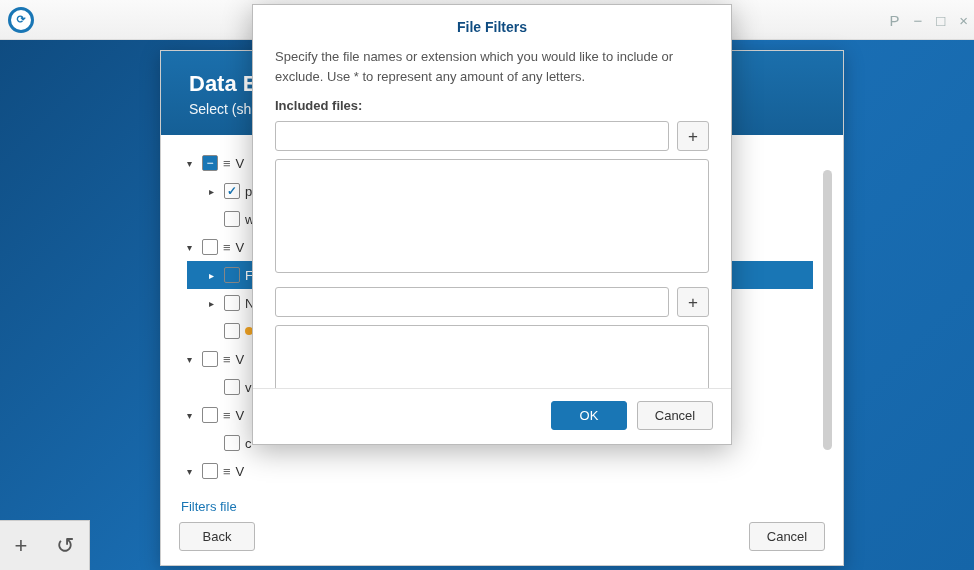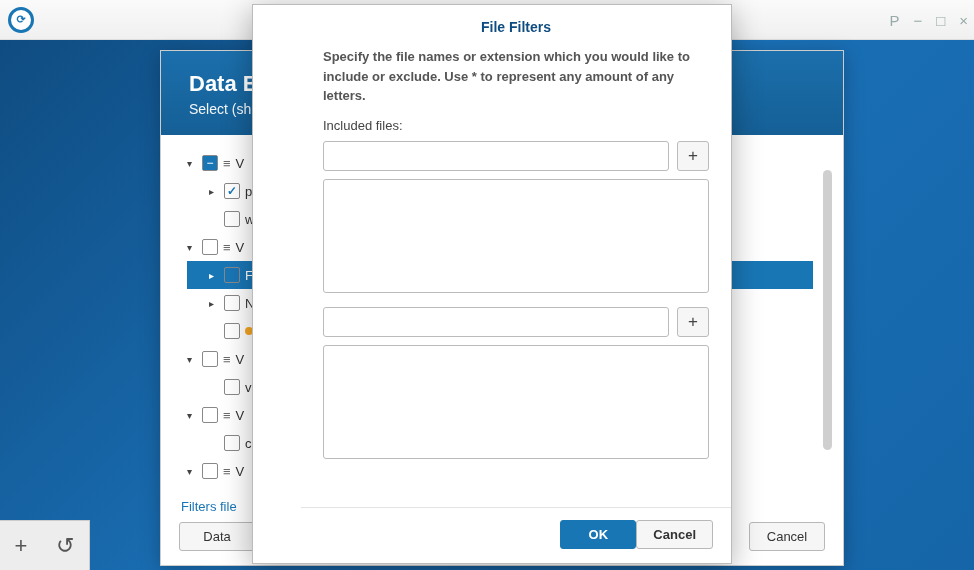--- a/index.html
+++ b/index.html
@@ -195,50 +195,48 @@
     background: #cfcfcf;
     border-radius: 5px;
   }
 
   
   .modal {
     position: absolute;
     top: 4px;
     left: 252px;
     width: 480px;
-    height: 560px;
+    height: 441px;
     background: #fff;
     border: 1px solid #bbb;
     box-shadow: 0 6px 28px rgba(0,0,0,0.3);
     display: flex;
     flex-direction: column;
     z-index: 100;
-    padding-left: 48px;
   }
   .modal-title {
     text-align: center;
     font-weight: 700;
     padding: 14px 0 10px;
     color: #0f4c81;
     font-size: 14px;
   }
   .modal-body {
     padding: 2px 22px 4px;
     flex: 1;
     color: #444;
     overflow: hidden;
   }
   .modal-desc {
     line-height: 1.5;
     margin-bottom: 12px;
     color: #555;
-    font-weight: bold;
   }
   .section-label {
-    font-weight: 400;
+    font-weight: 700;
     color: #444;
     margin: 6px 0 8px;
   }
   .input-row {
     display: flex;
     gap: 8px;
     margin-bottom: 8px;
   }
   .text-input {
     flex: 1;
@@ -263,21 +261,21 @@
     height: 114px;
     border: 1px solid #bbb;
     border-radius: 3px;
     margin-bottom: 14px;
   }
   .modal-footer {
     border-top: 1px solid #e3e3e3;
     padding: 12px 18px 14px;
     display: flex;
     justify-content: flex-end;
-    font-weight: bold;
+    gap: 10px;
   }
 </style>
 </head>
 <body>
 
 <div class="titlebar">
   <div class="app-icon">⟳</div>
   <div class="win-controls">
     <span>P</span>
     <span>−</span>
@@ -364,21 +362,21 @@
           <span class="caret">▾</span>
           <span class="checkbox "></span>
           <span class="vol-icon">≡</span>
           <span>V</span>
         </div>
       </div>
     <a class="create-link">Filters file</a>
     
   </div>
   <div class="wizard-footer">
-    <div class="btn">Data</div>
+    <div class="btn">Back</div>
     <div class="spacer"></div>
     <div class="btn">Cancel</div>
   </div>
 </div>
 
 <div class="side-scroll"></div>
 
 <div class="modal">
   <div class="modal-title">File Filters</div>
   <div class="modal-body">

